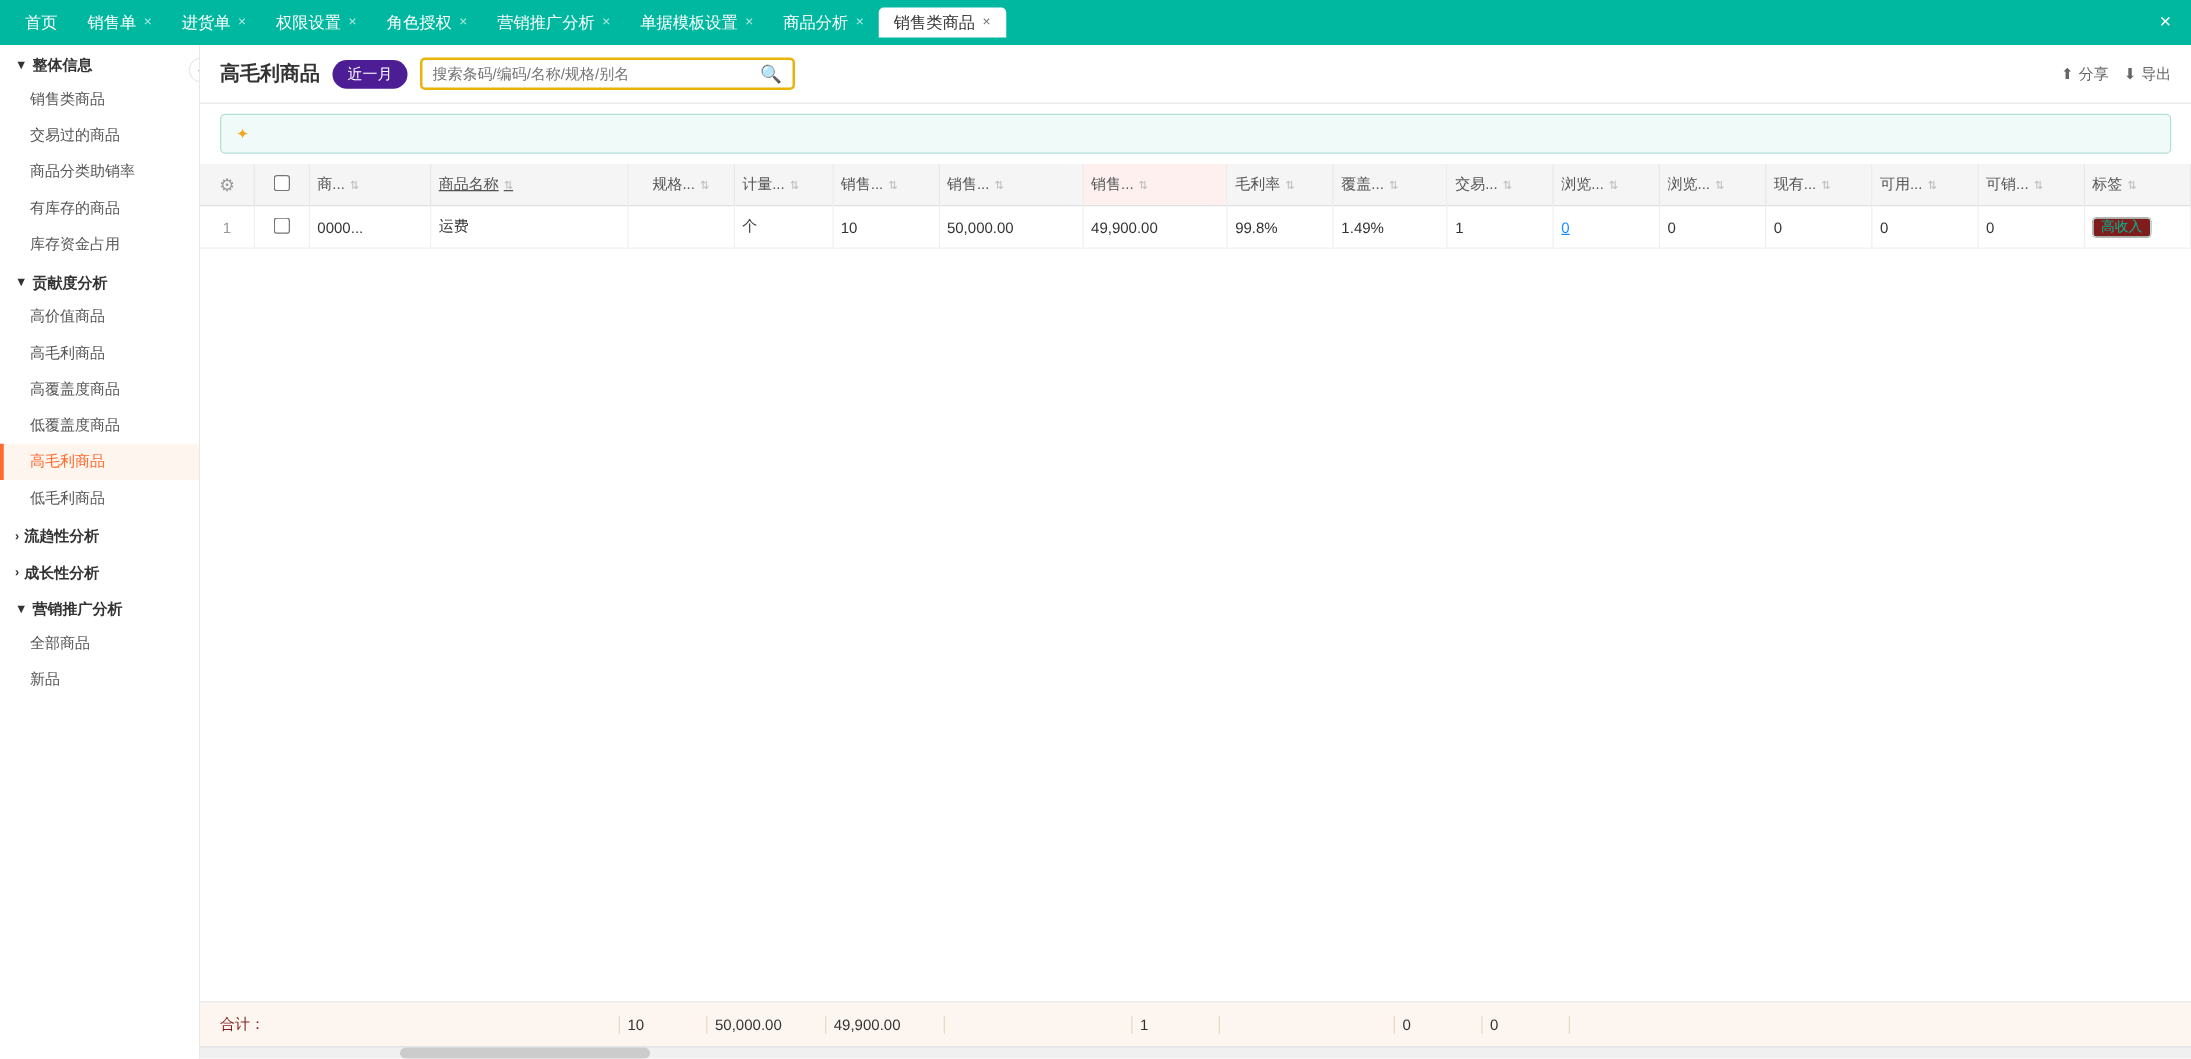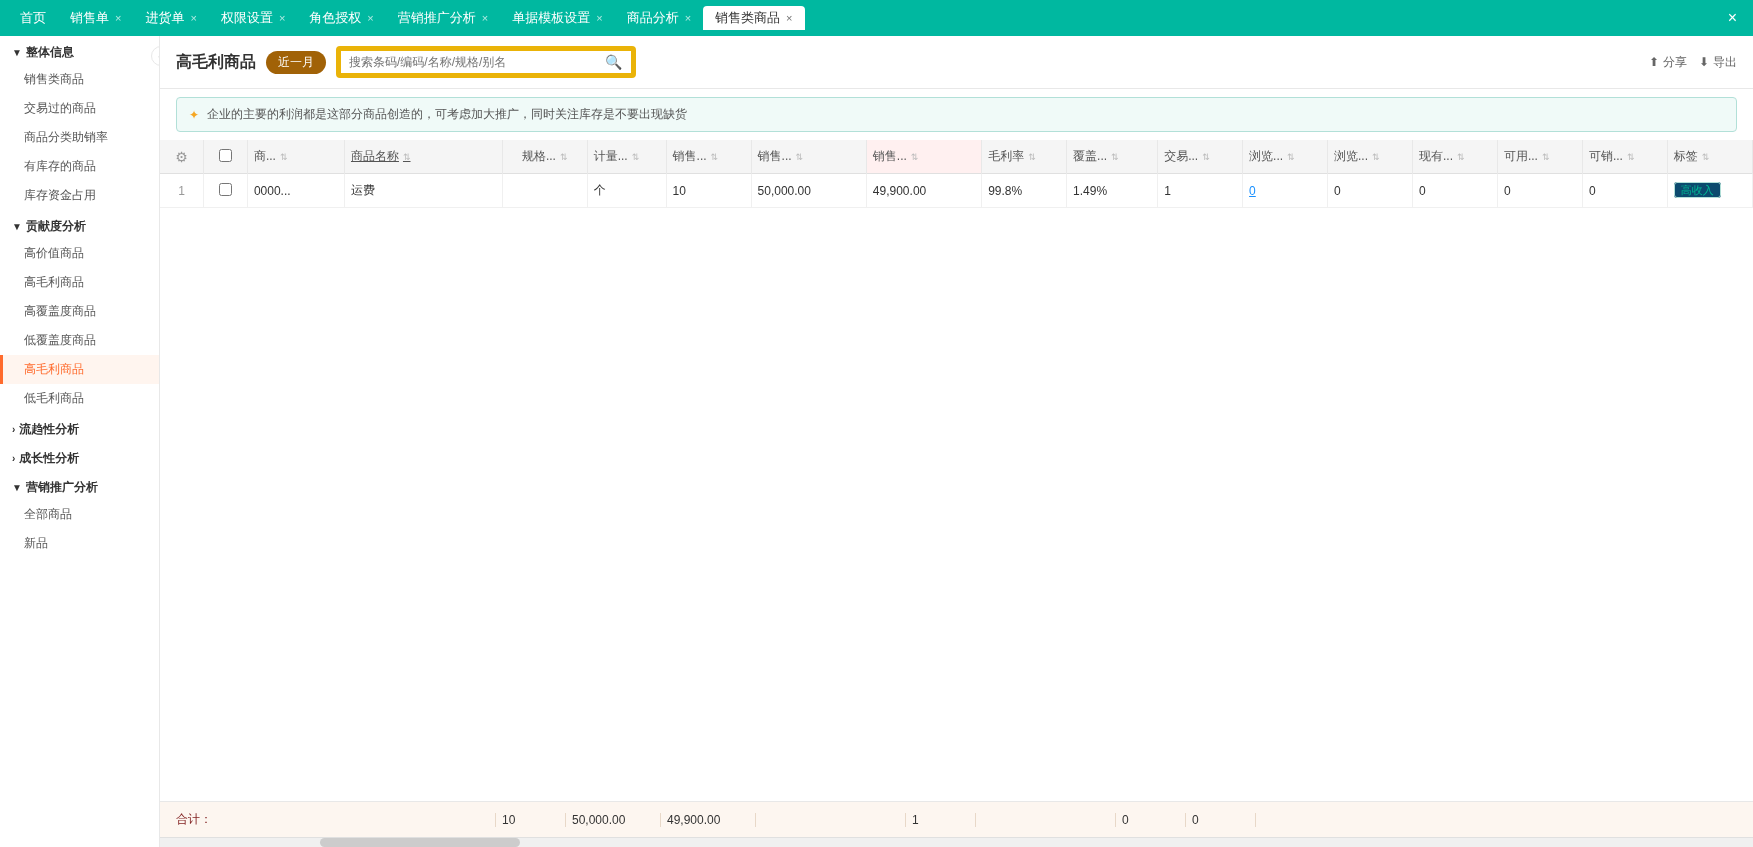--- a/index.html
+++ b/index.html
@@ -121,32 +121,32 @@
       border-bottom: 1px solid #e8e8e8;
       gap: 10px;
       flex-shrink: 0;
     }
     .content-title {
       font-size: 16px;
       font-weight: bold;
       color: #333;
     }
     .filter-btn {
-      background: #a16207;
+      background: #4c1d95;
       color: #fff;
       border: none;
       border-radius: 12px;
       padding: 3px 12px;
       font-size: 12px;
       cursor: pointer;
     }
     .search-box {
       display: flex;
       align-items: center;
-      border: 5px solid #eab308;
+      border: 2px solid #eab308;
       border-radius: 4px;
       padding: 3px 8px;
       flex: 1;
       max-width: 300px;
     }
     .search-box input {
       border: none;
       outline: none;
       font-size: 12px;
       flex: 1;
@@ -213,21 +213,21 @@
     thead th .sort-icons { color: #bbb; margin-left: 4px; font-size: 9px; }
     tbody tr { border-bottom: 1px solid #f0f0f0; }
     tbody td {
       padding: 8px 6px;
       color: #333;
       border-right: 1px solid #f0f0f0;
       white-space: nowrap;
     }
     tbody td:first-child { text-align: center; color: #999; }
     .tag-green {
-      background: #0c4a6e;
+      background: #7f1d1d;
       color: #00b894;
       border: 1px solid #b2e0d8;
       border-radius: 3px;
       padding: 1px 6px;
       font-size: 11px;
     }
     .link-blue { color: #1890ff; text-decoration: underline; cursor: pointer; }
 
     
     .footer-total {
@@ -400,21 +400,20 @@
         </div>
         <div class="action-btn">
           <span>⬇</span>
           <span>导出</span>
         </div>
       </div>
     </div>
 
     <div class="info-banner">
       <span class="info-icon">✦</span>
-      <span>企业的主要的利润都是这部分商品创造的，可考虑加大推广，同时关注库存是不要出现缺货</span>
     </div>
 
     <div class="table-container">
       <table>
         <thead>
           <tr>
             <th style="width:36px; text-align:center;">
               <span class="gear-icon">⚙</span>
             </th>
             <th style="width:36px; text-align:center;">

